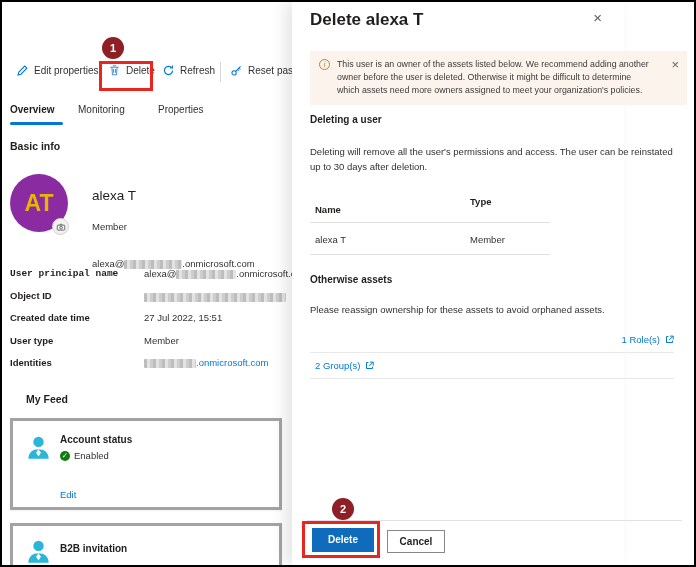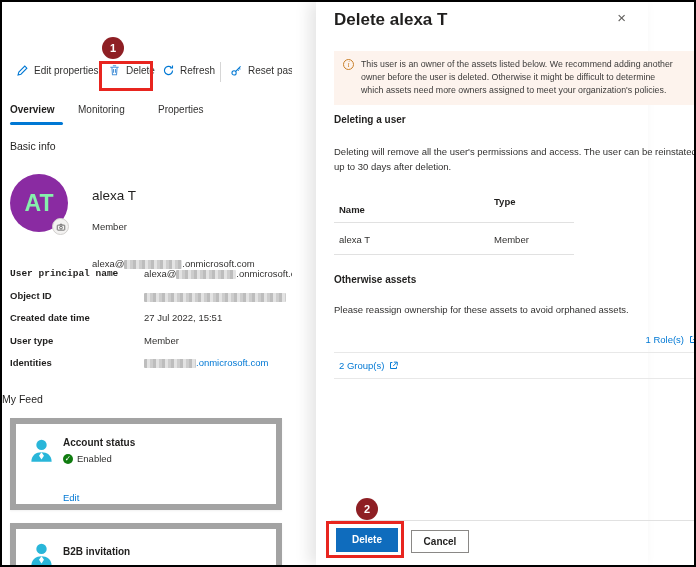--- a/index.html
+++ b/index.html
@@ -12,39 +12,39 @@
   .frame{position:relative;width:696px;height:567px;border:2px solid #000;background:#fff;overflow:hidden;}
 
   
   .left-pane{position:absolute;left:0;top:0;width:290px;height:563px;background:#fff;overflow:hidden;}
   .tool-item{position:absolute;display:flex;align-items:center;gap:5px;font-size:10px;color:#323130;cursor:pointer;white-space:nowrap;}
   .tool-item svg{flex:0 0 auto;}
   .v-divider{position:absolute;width:1px;height:20px;background:#d6d6d6;}
   .tab{position:absolute;font-size:10px;color:#323130;cursor:pointer;}
   .tab.sel{font-weight:bold;color:#201F1E;}
   .tab-underline{position:absolute;height:3px;background:var(--accent);border-radius:2px;}
-  .h-sec{position:absolute;font-size:10.5px;font-weight:normal;color:#201F1E;}
-  .avatar{position:absolute;border-radius:50%;background:var(--avatar_purple);color:#86efac;display:flex;align-items:center;justify-content:center;font-weight:bold;}
+  .h-sec{position:absolute;font-size:10.5px;font-weight:bold;color:#201F1E;}
+  .avatar{position:absolute;border-radius:50%;background:var(--avatar_purple);color:#eab308;display:flex;align-items:center;justify-content:center;font-weight:bold;}
   .cam-badge{position:absolute;border-radius:50%;background:#f3f2f1;border:1px solid #d2d0ce;display:flex;align-items:center;justify-content:center;}
   .prof-name{position:absolute;font-size:13.5px;color:#201F1E;}
   .prof-sub{position:absolute;font-size:9.5px;color:#323130;white-space:nowrap;}
   .prop-label{position:absolute;left:8px;font-size:9.5px;font-weight:600;color:#201F1E;white-space:nowrap;}
   .prop-value{position:absolute;left:142px;font-size:9.5px;color:#323130;white-space:nowrap;}
   .redact{display:inline-block;height:9px;border-radius:1px;vertical-align:middle;
           background:repeating-linear-gradient(90deg,#bdbdbd 0 3px,#e3e3e3 3px 6px,#cdcdcd 6px 9px);
           filter:blur(.6px);}
   .link{color:var(--accent);cursor:pointer;text-decoration:none;}
-  .feed-card{position:absolute;left:8px;width:272px;background:#fff;border:6px solid #a3a3a3;box-shadow:0 1px 2px rgba(0,0,0,.06);}
+  .feed-card{position:absolute;left:8px;width:272px;background:#fff;border:3px solid #a3a3a3;box-shadow:0 1px 2px rgba(0,0,0,.06);}
   .card-title{position:absolute;left:47px;font-size:10px;font-weight:bold;color:#201F1E;}
   .status-row{position:absolute;left:47px;display:flex;align-items:center;gap:4px;font-size:9.5px;color:#323130;}
   .check-circle{width:10px;height:10px;border-radius:50%;background:var(--success_green);color:#fff;font-size:7.5px;line-height:10px;text-align:center;}
   .check-circle::before{content:"✓";}
 
   
-  .right-pane{position:absolute;left:290px;top:0;width:332px;height:563px;background:#fff;box-shadow:-7px 0 14px rgba(0,0,0,.10);z-index:2;margin-left:24px;}
+  .right-pane{position:absolute;left:290px;top:0;width:332px;height:563px;background:#fff;box-shadow:-7px 0 14px rgba(0,0,0,.10);z-index:2;}
   .panel-title{position:absolute;left:18px;top:8px;font-size:17px;font-weight:bold;color:#201F1E;}
   .xglyph{color:var(--text_gray);font-size:15px;line-height:14px;cursor:pointer;}
   .xglyph::before{content:"×";}
   .banner{position:absolute;left:18px;top:49px;width:377px;background:var(--warning_bg);padding:7px 36px 7px 9px;display:flex;gap:7px;}
   .info-icon{flex:0 0 auto;width:11px;height:11px;border:1.2px solid var(--warning_icon);border-radius:50%;color:var(--warning_icon);
              font-size:8px;line-height:10px;text-align:center;font-style:italic;font-family:"Liberation Serif",serif;margin-top:1px;}
   .info-icon::before{content:"i";}
   .banner-text{font-size:8.8px;line-height:1.5;color:#3b3a39;width:328px;}
   .r-heading{position:absolute;left:18px;font-size:10px;font-weight:bold;color:#201F1E;}
   .r-body{position:absolute;left:18px;font-size:9.5px;line-height:1.6;color:#323130;width:372px;}
@@ -144,21 +144,21 @@
     <div class="prop-value" style="top:310px;">27 Jul 2022, 15:51</div>
 
     <div class="prop-label" style="top:333px;">User type</div>
     <div class="prop-value" style="top:333px;">Member</div>
 
     <div class="prop-label" style="top:355px;">Identities</div>
     <div class="prop-value" style="top:355px;">
       <span class="redact" style="width:52px;"></span><span class="link">.onmicrosoft.com</span>
     </div>
 
-    <div class="h-sec" style="left:0;top:391px;">My Feed</div>
+    <div class="h-sec" style="left:24px;top:391px;">My Feed</div>
 
     <div class="feed-card" style="top:416px;height:92px;">
       <span style="position:absolute;left:12px;top:13px;">
         <svg class="ic" width="27" height="27" viewBox="0 0 24 24">
             <circle cx="12" cy="7" r="4.6" fill="#29B6D9"></circle>
             <path d="M3 22c0-5.6 4-8.4 9-8.4s9 2.8 9 8.4z" fill="#29B6D9"></path>
             <path d="M12 13.6l-2.2 3 2.2 3.4 2.2-3.4z" fill="#fff"></path>
           </svg>
       </span>
       <div class="card-title" style="top:13px;">Account status</div>

